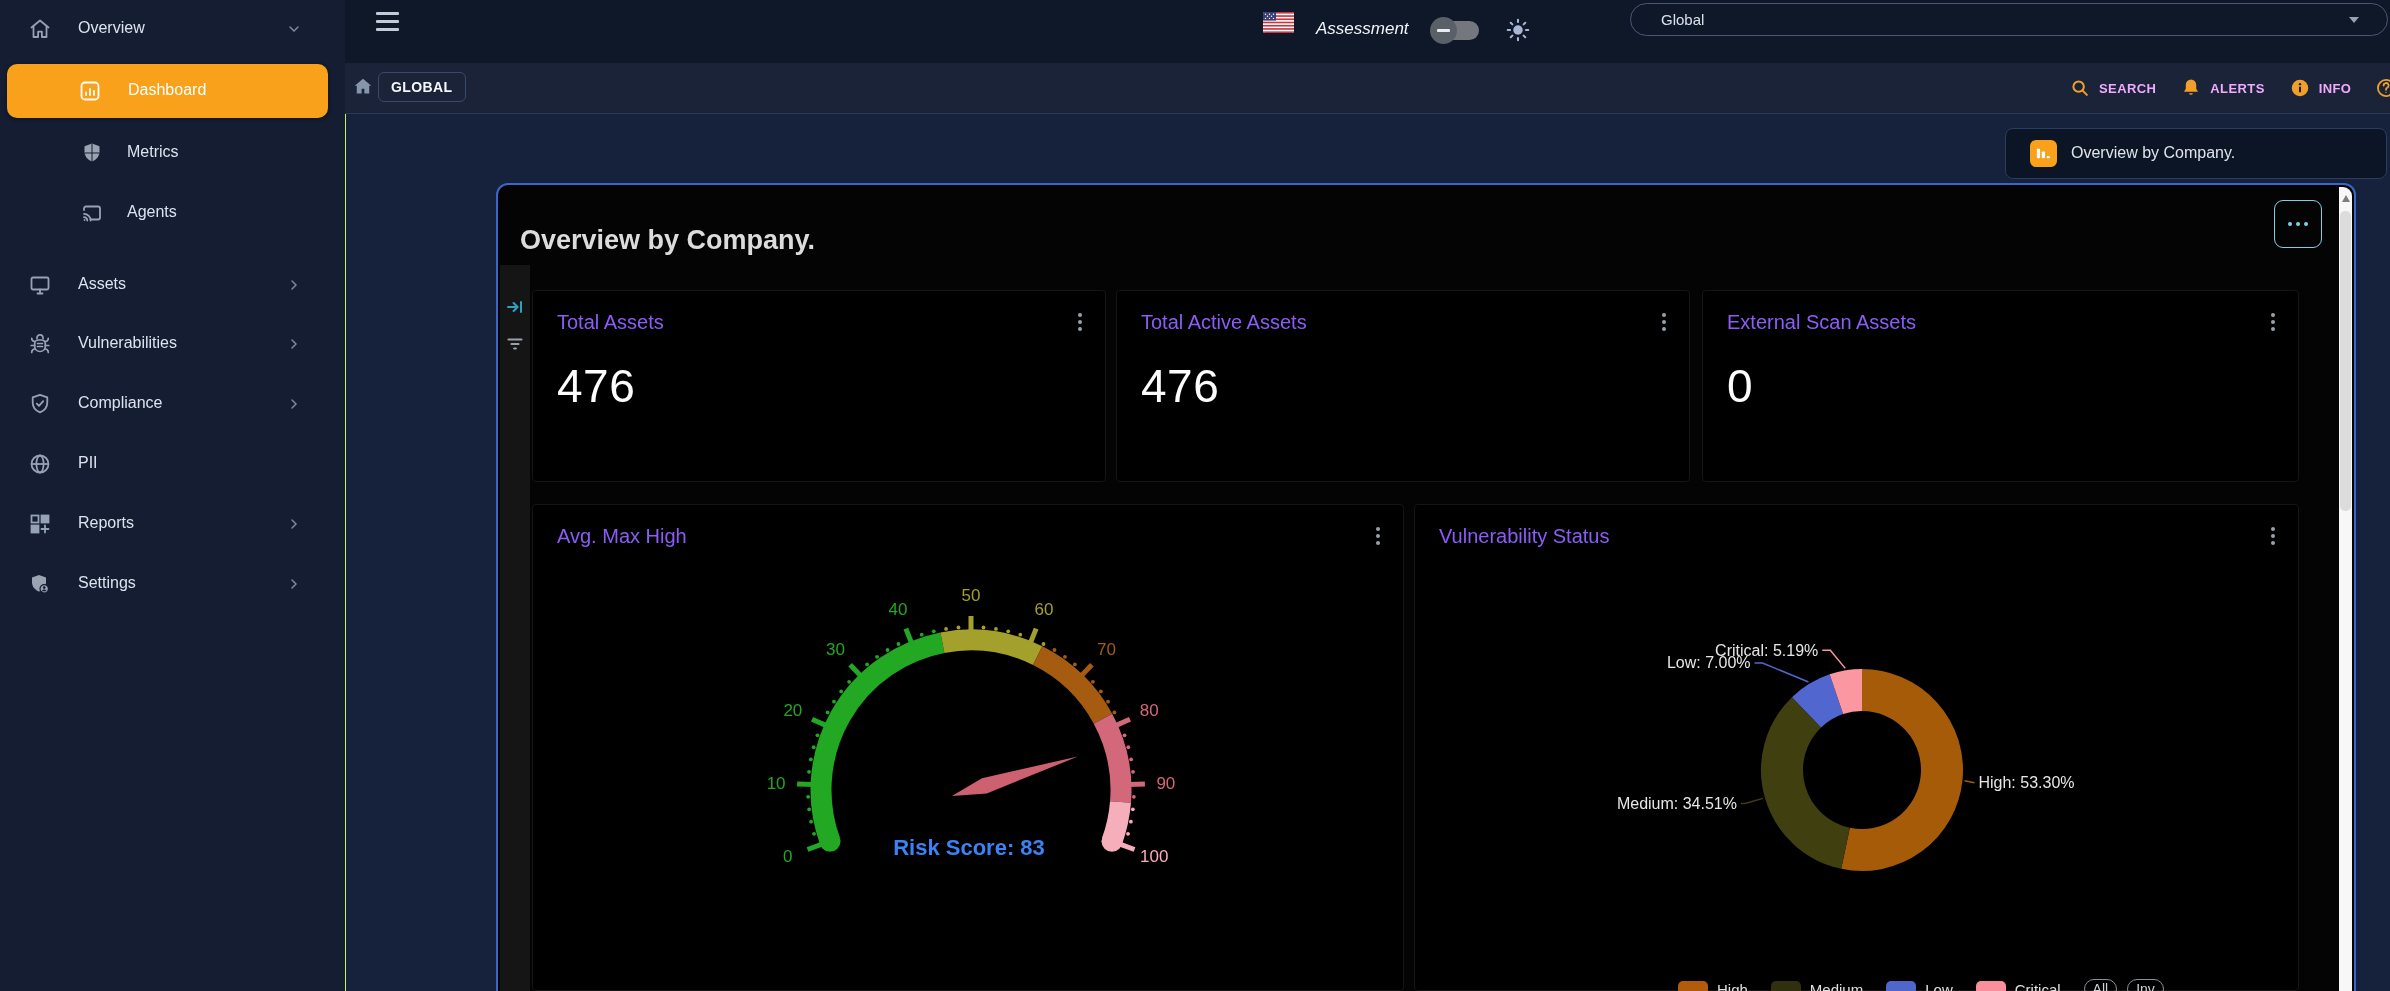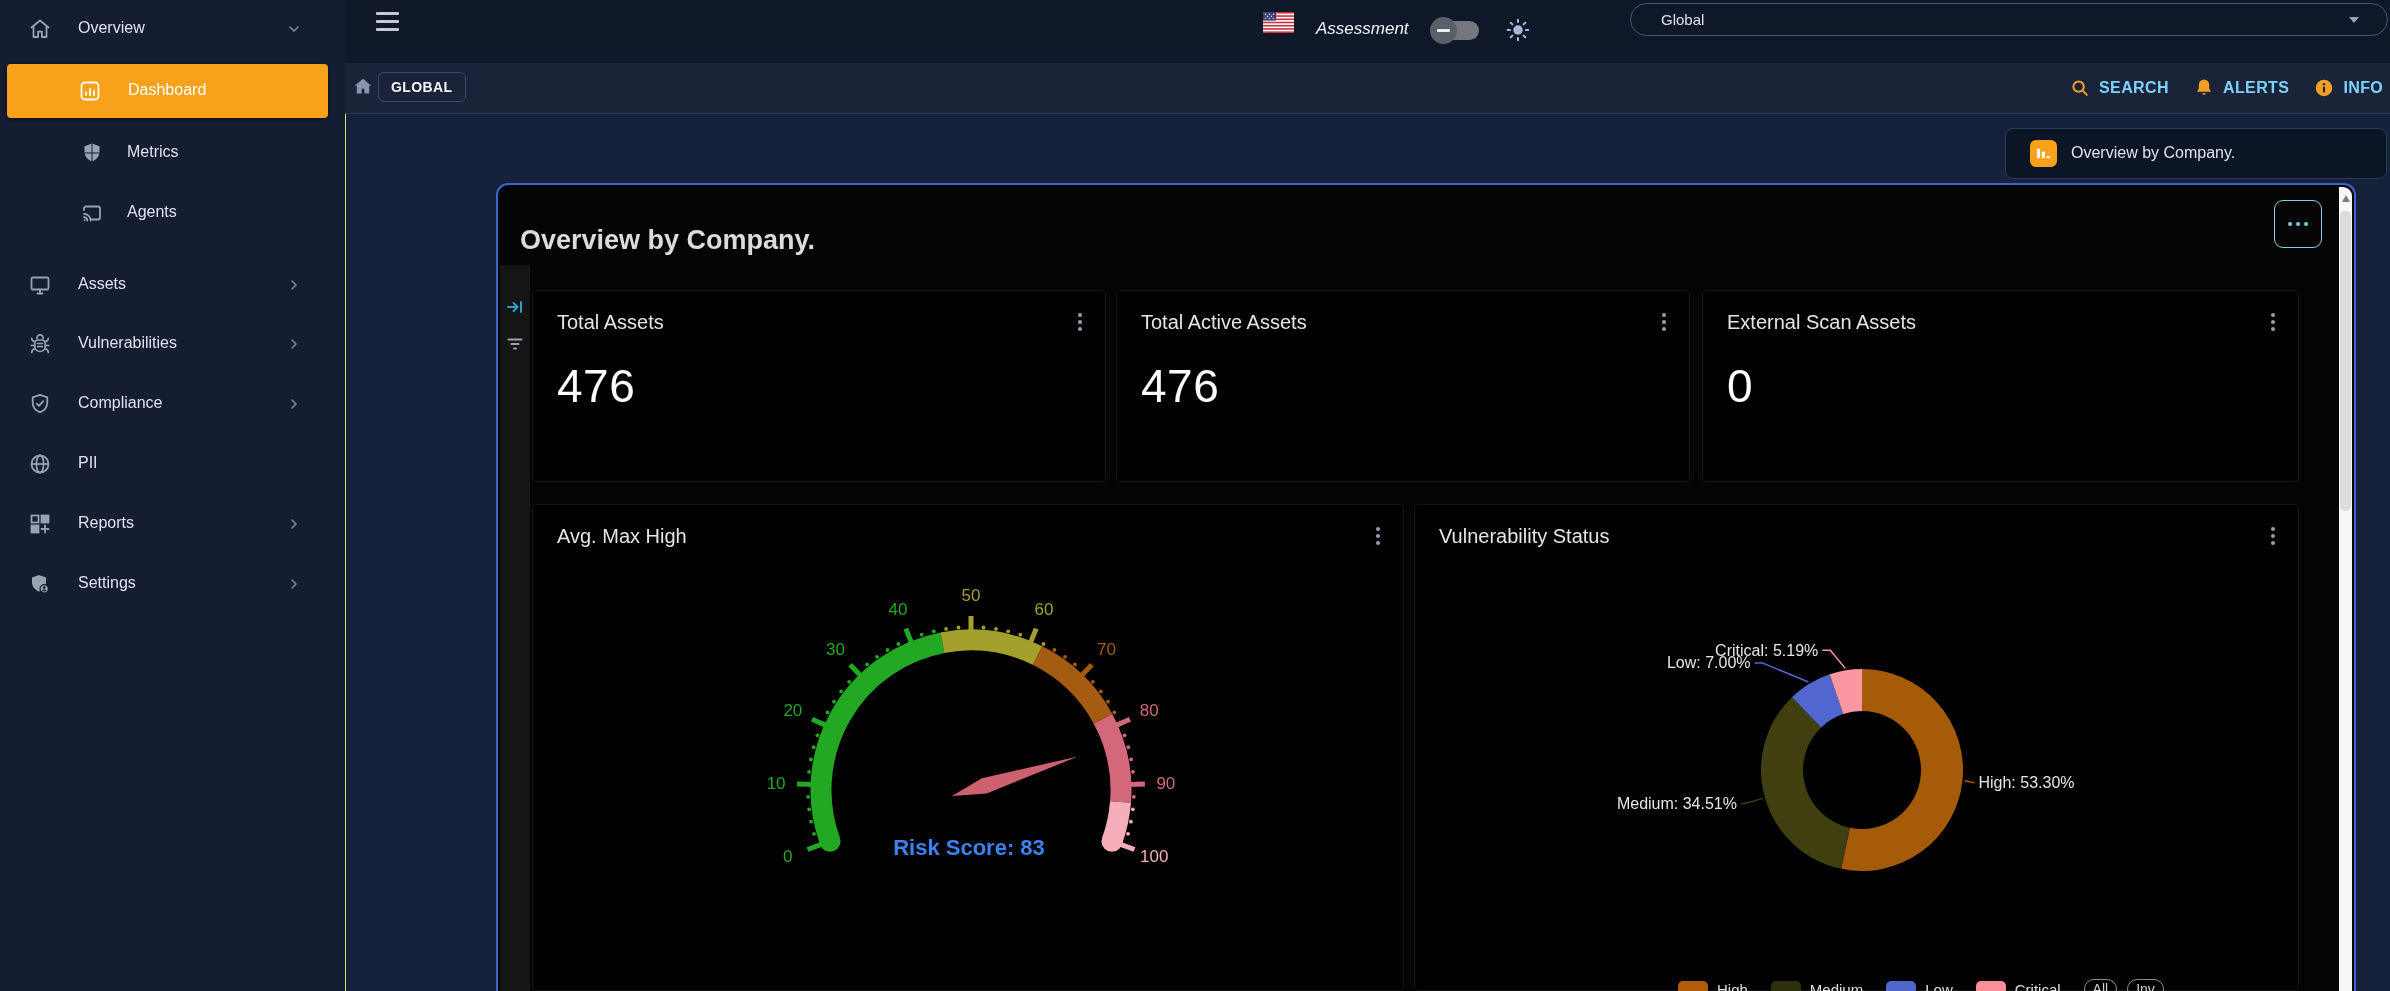--- a/index.html
+++ b/index.html
@@ -9,21 +9,21 @@
 
   
   .sidebar{position:absolute;left:0;top:0;width:345px;height:991px;background:#141d31;border-right:1px solid #bef264;}
   .nav-row{position:absolute;left:0;width:345px;height:44px;cursor:pointer;}
   .nav-row .ic{position:absolute;left:28px;top:10px;width:24px;height:24px;color:#97a2b6;}
   .nav-row.sub .ic{left:80px;}
   .nav-row .lbl{position:absolute;left:78px;top:12px;font-size:16px;color:#dde3ee;}
   .nav-row.sub .lbl{left:127px;}
   .nav-row .chev{position:absolute;right:43px;top:14px;width:16px;height:16px;color:#7e8aa0;}
   .active-pill{position:absolute;left:7px;top:64px;width:321px;height:54px;background:#f9a11b;
-               border-radius:4px;cursor:pointer;box-shadow:0 1px 4px rgba(0,0,0,.4);}
+               border-radius:10px;cursor:pointer;box-shadow:0 1px 4px rgba(0,0,0,.4);}
   .active-pill .ic{position:absolute;left:71px;top:15px;width:24px;height:24px;color:#ffffff;}
   .active-pill .lbl{position:absolute;left:121px;top:17px;font-size:16px;color:#ffffff;font-weight:500;}
 
   
   .topbar{position:absolute;left:345px;top:0;width:2045px;height:63px;background:#0f1828;border-bottom:1px solid #1d2840;}
   .hamburger{position:absolute;left:31px;top:12px;width:23px;height:19px;cursor:pointer;display:flex;flex-direction:column;justify-content:space-between;}
   .hamburger span{display:block;height:2.6px;background:#c3cbd9;border-radius:1px;}
   .flag{position:absolute;left:918px;top:12px;width:31px;height:21px;border-radius:2px;overflow:hidden;}
   .assess-lbl{position:absolute;left:971px;top:19px;font-size:17px;color:#f2f4f8;font-style:italic;}
   .toggle{position:absolute;left:1088px;top:21px;width:46px;height:19px;background:#74787e;border-radius:10px;cursor:pointer;}
@@ -35,21 +35,21 @@
   .region-select .caret{position:absolute;right:28px;top:13px;width:0;height:0;border-left:5px solid transparent;border-right:5px solid transparent;border-top:6px solid #97a1b4;}
 
   
   .globalbar{position:absolute;left:345px;top:63px;width:2045px;height:50px;background:#1a2338;border-bottom:1px solid #2b3953;}
   .bc-home{position:absolute;left:7px;top:13px;width:22px;height:22px;color:#8795ab;cursor:pointer;}
   .bc-chip{position:absolute;left:33px;top:9px;height:28px;border:1px solid #39496b;border-radius:6px;
            padding:0 12px;display:flex;align-items:center;font-size:14px;font-weight:bold;color:#f5f7fa;letter-spacing:.4px;cursor:pointer;}
   .actions{position:absolute;left:1724px;top:0;height:50px;display:flex;align-items:center;}
   .action{display:flex;align-items:center;margin-right:24px;cursor:pointer;}
   .action .aic{width:22px;height:22px;margin-right:8px;color:#f0a028;}
-  .action .albl{font-size:16px;font-weight:bold;color:#7dd3fc;letter-spacing:.4px;white-space:nowrap;}
+  .action .albl{font-size:13px;font-weight:bold;color:#f0abfc;letter-spacing:.4px;white-space:nowrap;}
 
   
   .widget-select{position:absolute;left:2005px;top:128px;width:380px;height:49px;background:#0c1526;
                  border:1px solid #2b3c5e;border-radius:8px;cursor:pointer;}
   .widget-select .chip{position:absolute;left:24px;top:11px;width:27px;height:27px;background:#f9a11b;border-radius:6px;}
   .widget-select .chip svg{position:absolute;left:4px;top:4px;}
   .widget-select .wlbl{position:absolute;left:65px;top:15px;font-size:16px;color:#dfe3ea;}
 
   
   .panel{position:absolute;left:496px;top:183px;width:1856px;height:818px;background:#040404;
@@ -60,21 +60,21 @@
   .ellipsis-btn i{width:4px;height:4px;border-radius:50%;background:#7fd0e4;}
   .toolstrip{position:absolute;left:2px;top:80px;width:30px;height:734px;background:#151515;}
   .strip-ic{position:absolute;left:5px;width:20px;height:20px;cursor:pointer;}
   .strip-ic.pin{top:32px;color:#2f9fc2;}
   .strip-ic.filter{top:68px;color:#98a2ac;}
   .scrollbar{position:absolute;left:1841px;top:2px;width:13px;height:812px;background:#f7f7f7;border-radius:0 9px 0 0;}
   .scrollbar .up{position:absolute;left:2.5px;top:8px;width:0;height:0;border-left:4px solid transparent;border-right:4px solid transparent;border-bottom:7px solid #7d7d7d;}
   .scrollbar .thumb{position:absolute;left:1px;top:24px;width:11px;height:300px;background:#dcdcdc;border-radius:5px;}
 
   .card{position:absolute;background:#000;border:1px solid #151515;border-radius:4px;}
-  .card .ctitle{position:absolute;left:24px;top:20px;font-size:20px;font-weight:500;color:#e5e5e5;text-align:right;}
+  .card .ctitle{position:absolute;left:24px;top:20px;font-size:20px;font-weight:500;color:#8b5cf6;text-align:right;}
   .card .dots{position:absolute;right:16px;top:18px;width:18px;height:26px;display:flex;flex-direction:column;align-items:center;justify-content:center;gap:3px;cursor:pointer;}
   .card .dots i{width:4px;height:4px;border-radius:50%;background:#97a1aa;}
   .card .statval{position:absolute;left:24px;top:68px;font-size:46px;color:#fdfdfd;letter-spacing:.5px;}
 
   #card-s1{left:34px;top:105px;width:572px;height:190px;}
   #card-s2{left:618px;top:105px;width:572px;height:190px;}
   #card-s3{left:1204px;top:105px;width:595px;height:190px;}
   #card-gauge{left:34px;top:319px;width:870px;height:485px;}
   #card-donut{left:916px;top:319px;width:883px;height:485px;}
 

